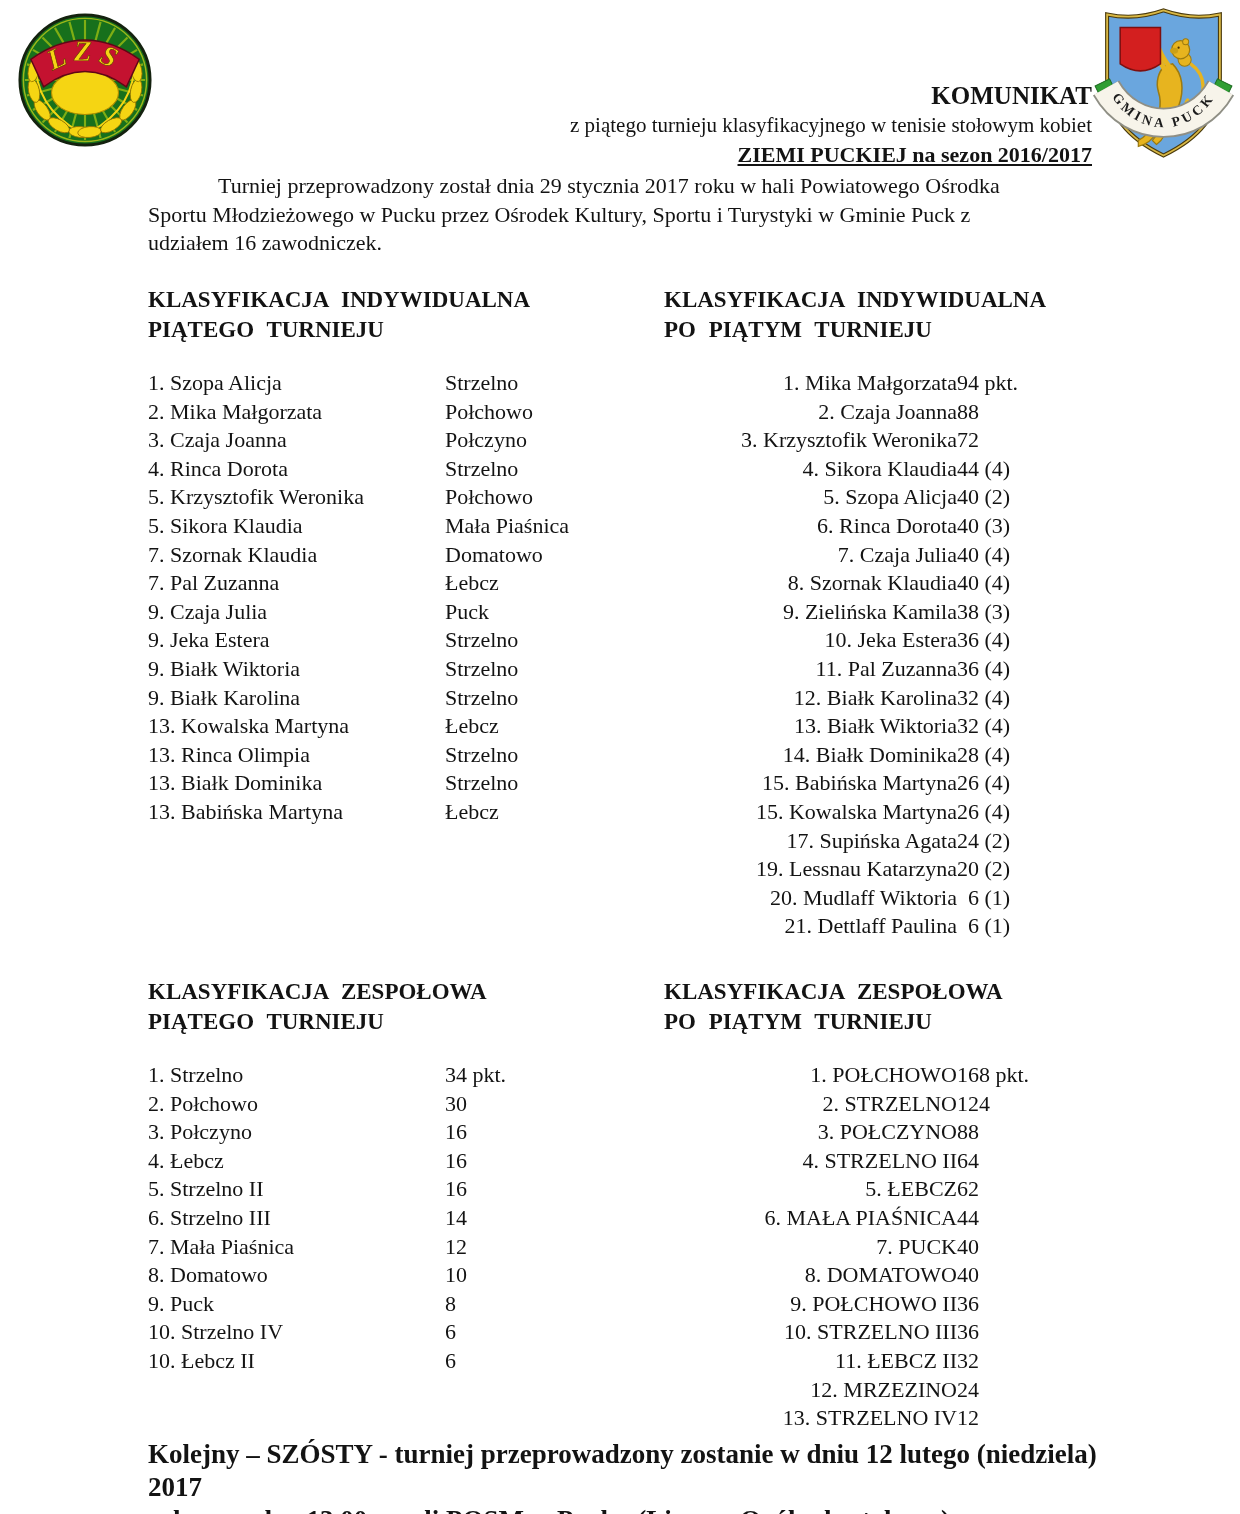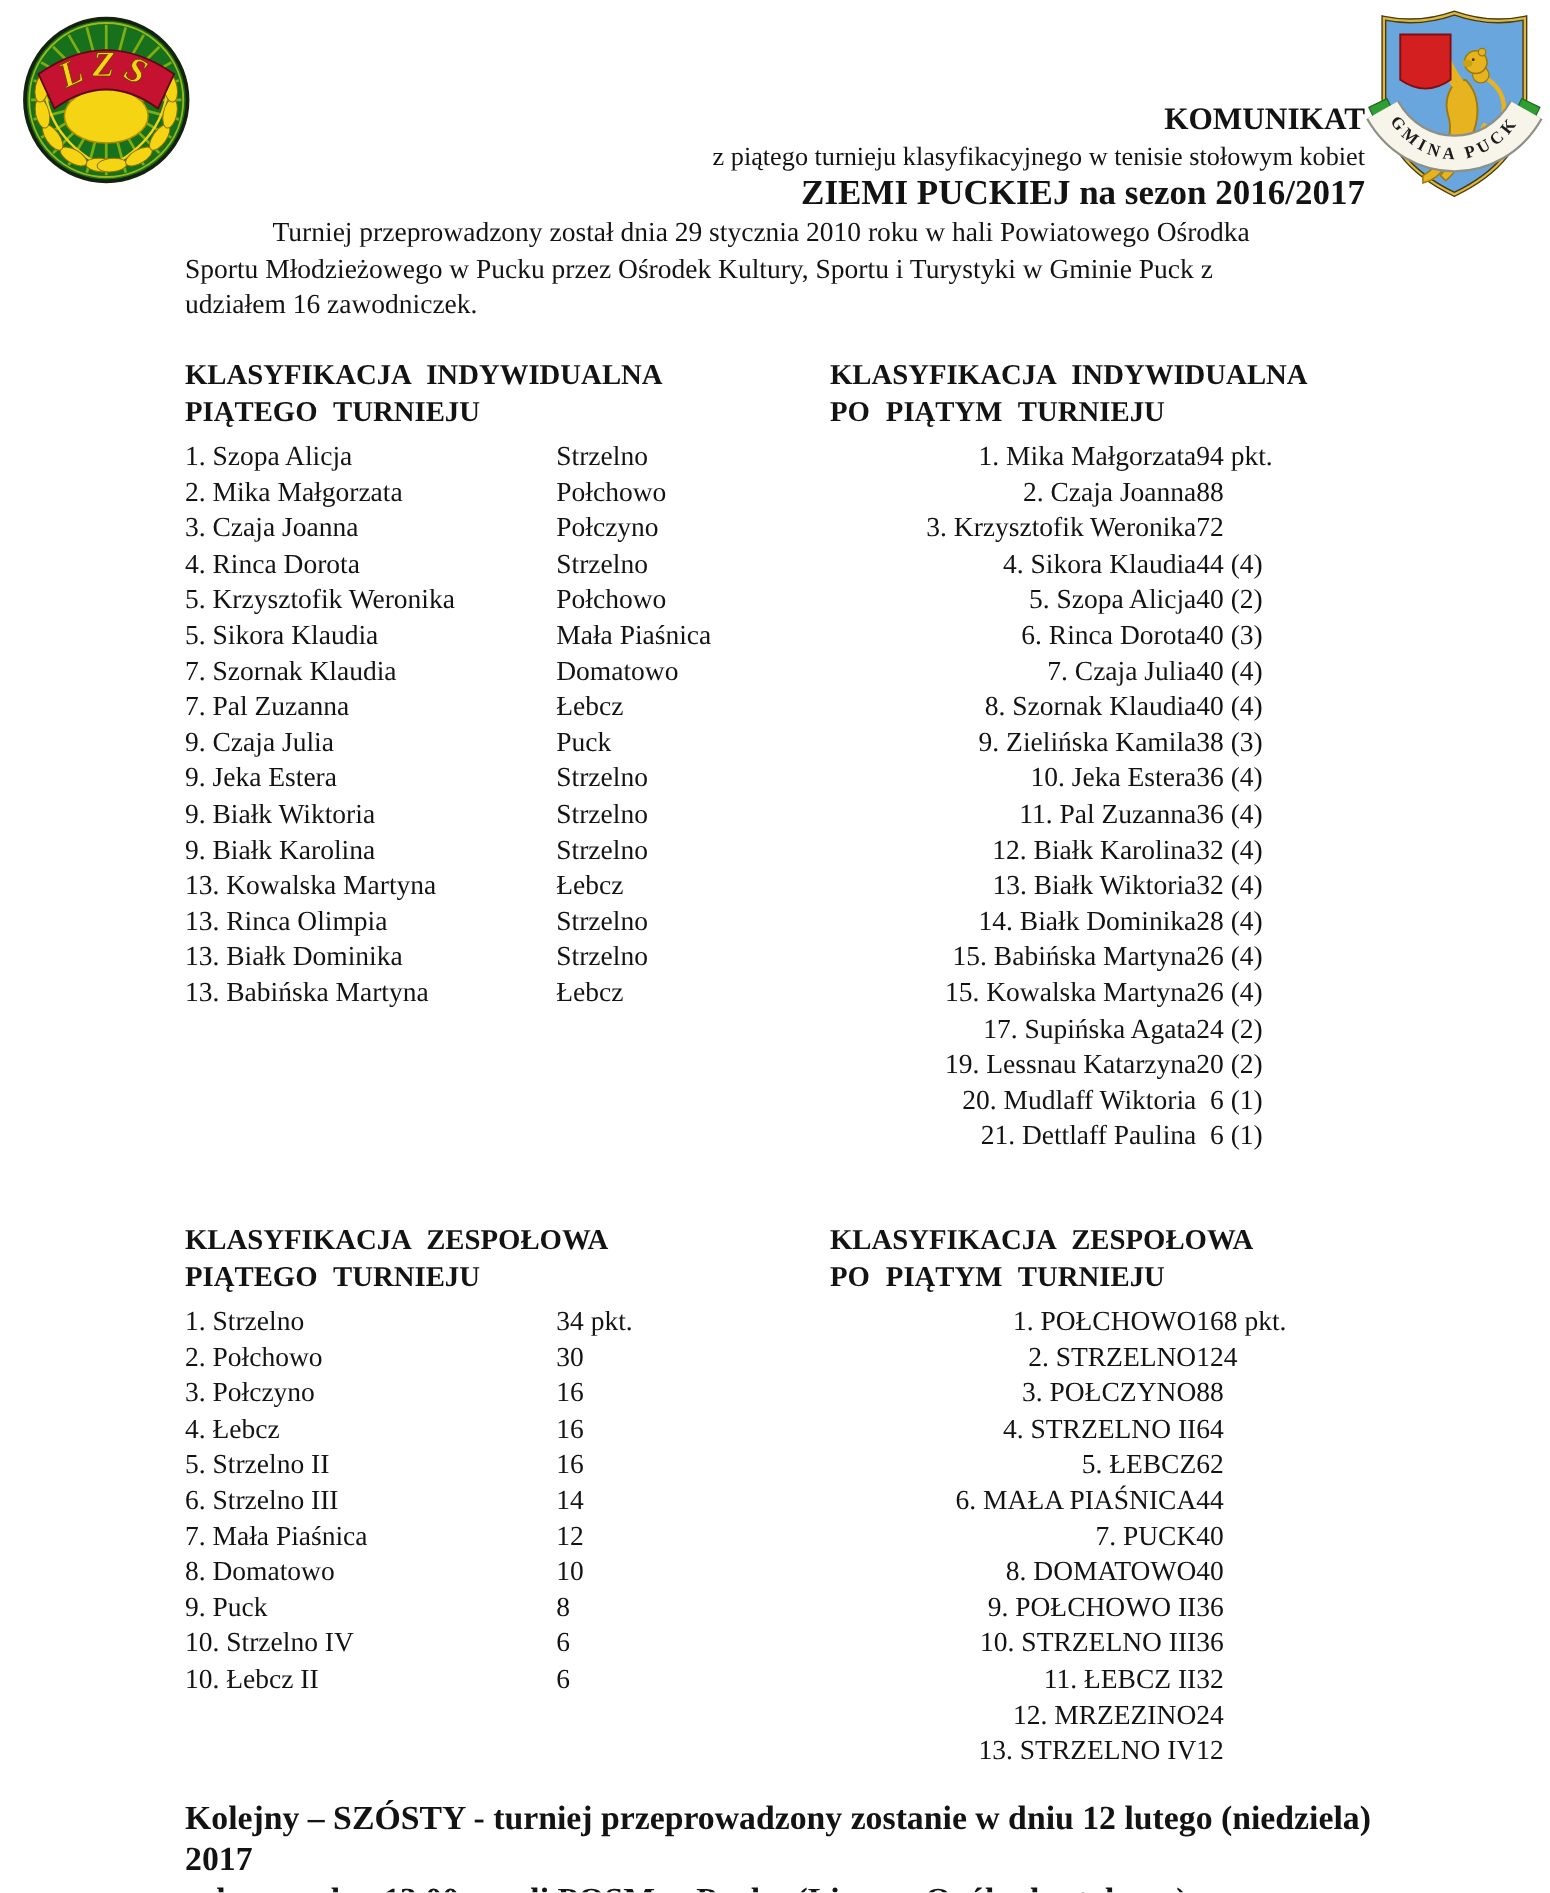--- a/index.html
+++ b/index.html
@@ -8,33 +8,33 @@
     position:relative; width:1240px; height:1514px; background:#ffffff;
     color:#131313; font-family:"Liberation Serif", serif; overflow:hidden;
   }
   
   .logo-lzs  { position:absolute; left:16px;  top:8px;  width:138px; height:141px; }
   .logo-puck { position:absolute; left:1092px; top:5px; width:143px; height:162px; }
   
   .header-block { position:absolute; left:148px; top:81px; width:944px; text-align:right; }
   .doc-title { font-size:25px; font-weight:bold; line-height:30px; }
   .doc-sub1  { font-size:21px; font-weight:normal; line-height:29px; }
-  .doc-sub2  { font-size:28px; font-weight:bold; line-height:29px; }
+  .doc-sub2  { font-size:22px; font-weight:bold; line-height:29px;text-decoration:underline; }
   .intro {
     position:absolute; left:148px; top:172px; width:895px;
     font-size:22px; line-height:28.5px; text-indent:70px;
   }
   
   .section { position:absolute; width:512px; }
   .sec-tl { left:148px; top:285px; }
   .sec-tr { left:664px; top:285px; }
   .sec-bl { left:148px; top:977px; }
   .sec-br { left:664px; top:977px; }
   .section-title { font-size:23px; font-weight:bold; line-height:29.5px; word-spacing:7px; }
-  .list { margin-top:7px; }
+  .list { margin-top:25px; }
   .row { display:flex; font-size:22px; line-height:28.6px; }
   .row .name { flex:0 0 auto; }
   .col-l .name { width:297px; }
   .col-r .name { width:293px;text-align:right; }
   .row .value { white-space:pre; }
   
   .footer {
     position:absolute; left:148px; top:1438px; width:960px;
     font-size:27px; font-weight:bold; line-height:33px;
   }
@@ -133,21 +133,21 @@
       </text>
     </svg>
   </div>
 
   <div class="header-block">
     <div class="doc-title">KOMUNIKAT</div>
     <div class="doc-sub1">z piątego turnieju klasyfikacyjnego w tenisie stołowym kobiet</div>
     <div class="doc-sub2">ZIEMI PUCKIEJ na sezon 2016/2017</div>
   </div>
 
-  <div class="intro">Turniej przeprowadzony został dnia 29 stycznia 2010 roku w hali Powiatowego Ośrodka Sportu Młodzieżowego w Pucku przez Ośrodek Kultury, Sportu i Turystyki w Gminie Puck z udziałem 16 zawodniczek.</div>
+  <div class="intro">Turniej przeprowadzony został dnia 29 stycznia 2017 roku w hali Powiatowego Ośrodka Sportu Młodzieżowego w Pucku przez Ośrodek Kultury, Sportu i Turystyki w Gminie Puck z udziałem 16 zawodniczek.</div>
 
   <div class="section sec-tl col-l">
     <div class="section-title">
       <div>KLASYFIKACJA INDYWIDUALNA</div>
       <div>PIĄTEGO TURNIEJU</div>
     </div>
     <div class="list">
 
         <div class="row">
           <span class="name"><span>1.</span> <span>Szopa Alicja</span></span>

